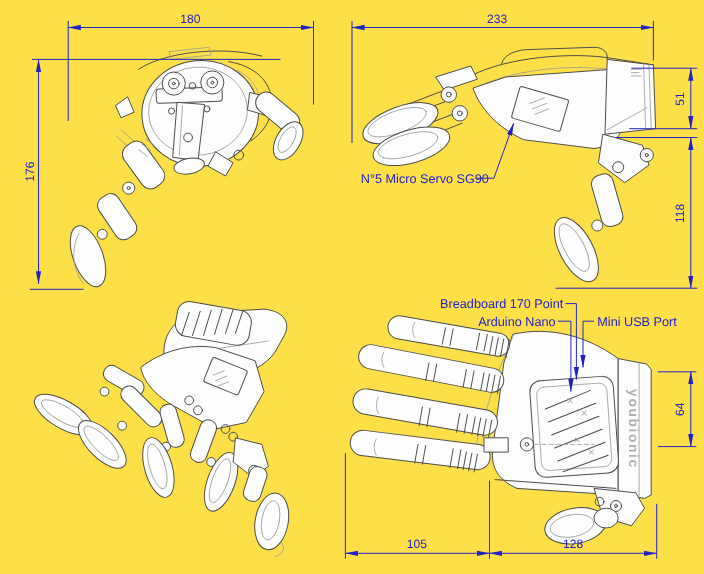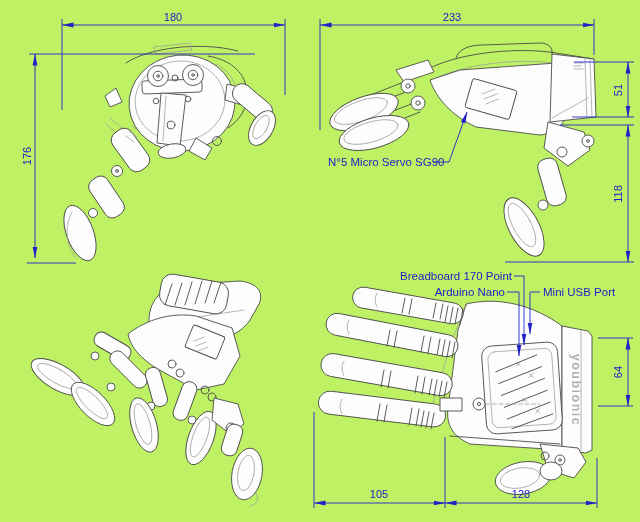--- a/index.html
+++ b/index.html
@@ -1,16 +1,16 @@
 <!DOCTYPE html>
 <html><head>
 <meta charset="utf-8">
 <style>
   html,body{margin:0;padding:0;background:#ffffff;}
-  .canvas{width:640px;height:522px;background:#bef264;position:relative;overflow:hidden;
+  .canvas{width:640px;height:522px;background:#fde047;position:relative;overflow:hidden;
           font-family:"Liberation Sans",sans-serif;}
   svg{display:block;}
   .ink{stroke:#4b4b4b;fill:none;stroke-width:.9;stroke-linecap:round;stroke-linejoin:round;}
   .ink-f{stroke:#4b4b4b;fill:#fdfdfd;stroke-width:.9;stroke-linejoin:round;}
   .lt{stroke:#9c9c9c;fill:none;stroke-width:.75;stroke-linecap:round;}
   .dim path{stroke:#2121c8;fill:none;stroke-width:.9;}
   .dim-t{fill:#2121c8;font-family:"Liberation Sans",sans-serif;font-size:11px;}
   .lbl{fill:#2121c8;font-family:"Liberation Sans",sans-serif;font-size:11.5px;}
   .brand-t{fill:#b0b0b0;font-family:"Liberation Sans",sans-serif;font-size:12.5px;
            font-weight:bold;letter-spacing:1.5px;}

